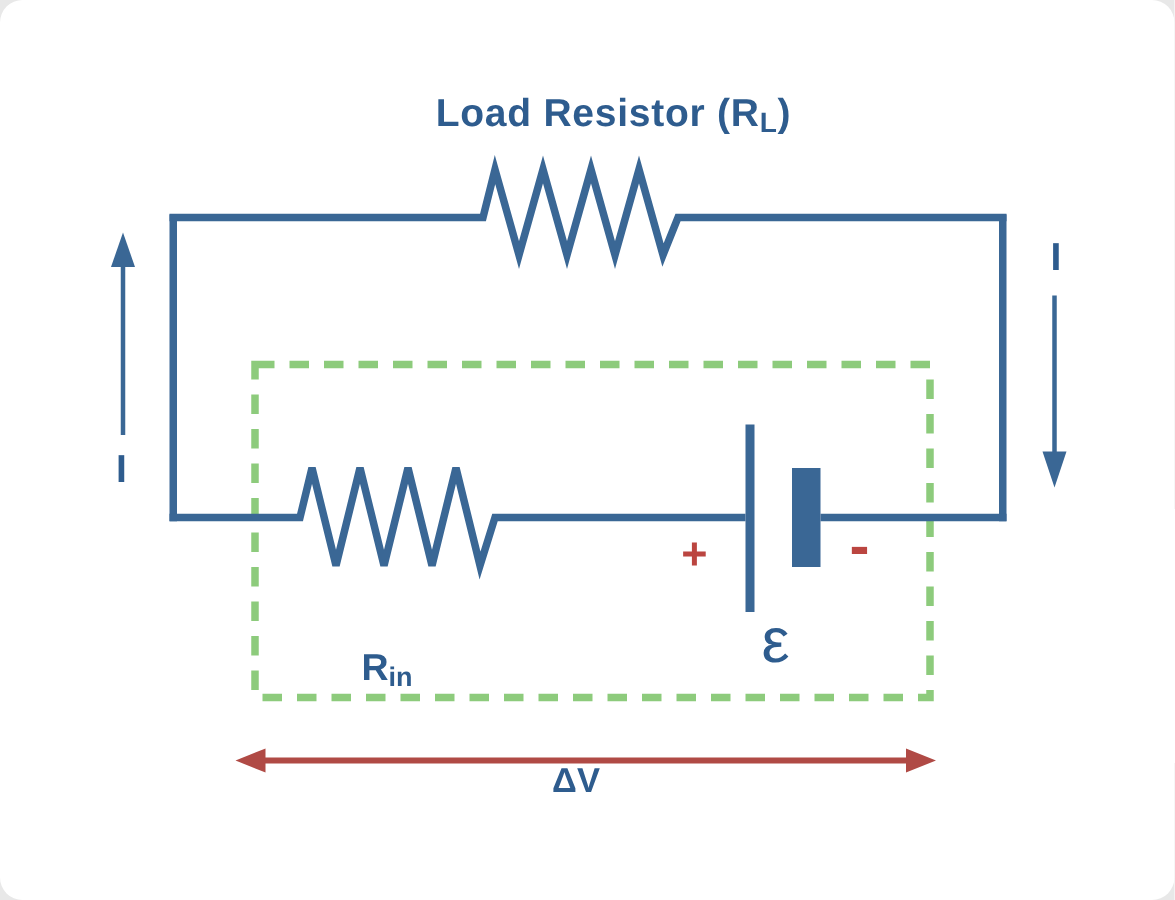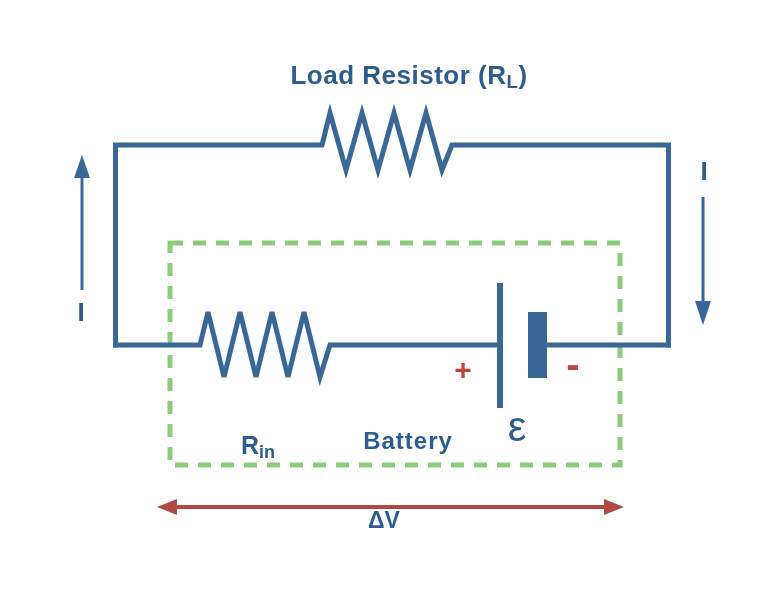--- a/index.html
+++ b/index.html
@@ -14,20 +14,21 @@
   body {
     font-family: "Liberation Sans", sans-serif;
     background: #e8e8e8;
   }
   .stage {
     position: relative;
     width: 783px;
     height: 600px;
     background: var(--bg);
     overflow: hidden;
+    border-radius: 15px;
   }
   svg { position: absolute; left: 0; top: 0; }
 
   .wire {
     stroke: var(--circuit-blue);
     stroke-width: 5;
     fill: none;
     stroke-linejoin: miter;
   }
   .plate-thin {
@@ -107,21 +108,20 @@
   </svg>
 
   <div class="label title centered" style="left:409px; top:62px;"><span>Load Resistor (R</span><span class="sub">L</span><span>)</span></div>
 
   <div class="label current centered" style="left:81px; top:299px;">I</div>
 
   <div class="label current centered" style="left:704px; top:158px;">I</div>
 
   <div class="label rin" style="left:241px; top:409px;margin-top:24px;"><span>R</span><span class="sub">in</span></div>
 
-  <div class="label battery-text centered" style="left:408px; top:429px;">Battery</div>
 
   <div class="label emf centered" style="left:517px; top:406px;">ε</div>
 
   <div class="label terminal plus centered" style="left:463px; top:355px;">+</div>
 
   <div class="label terminal minus centered" style="left:573px; top:344px;">-</div>
 
   <div class="label dv centered" style="left:384px; top:509px;">ΔV</div>
 </div>
 

